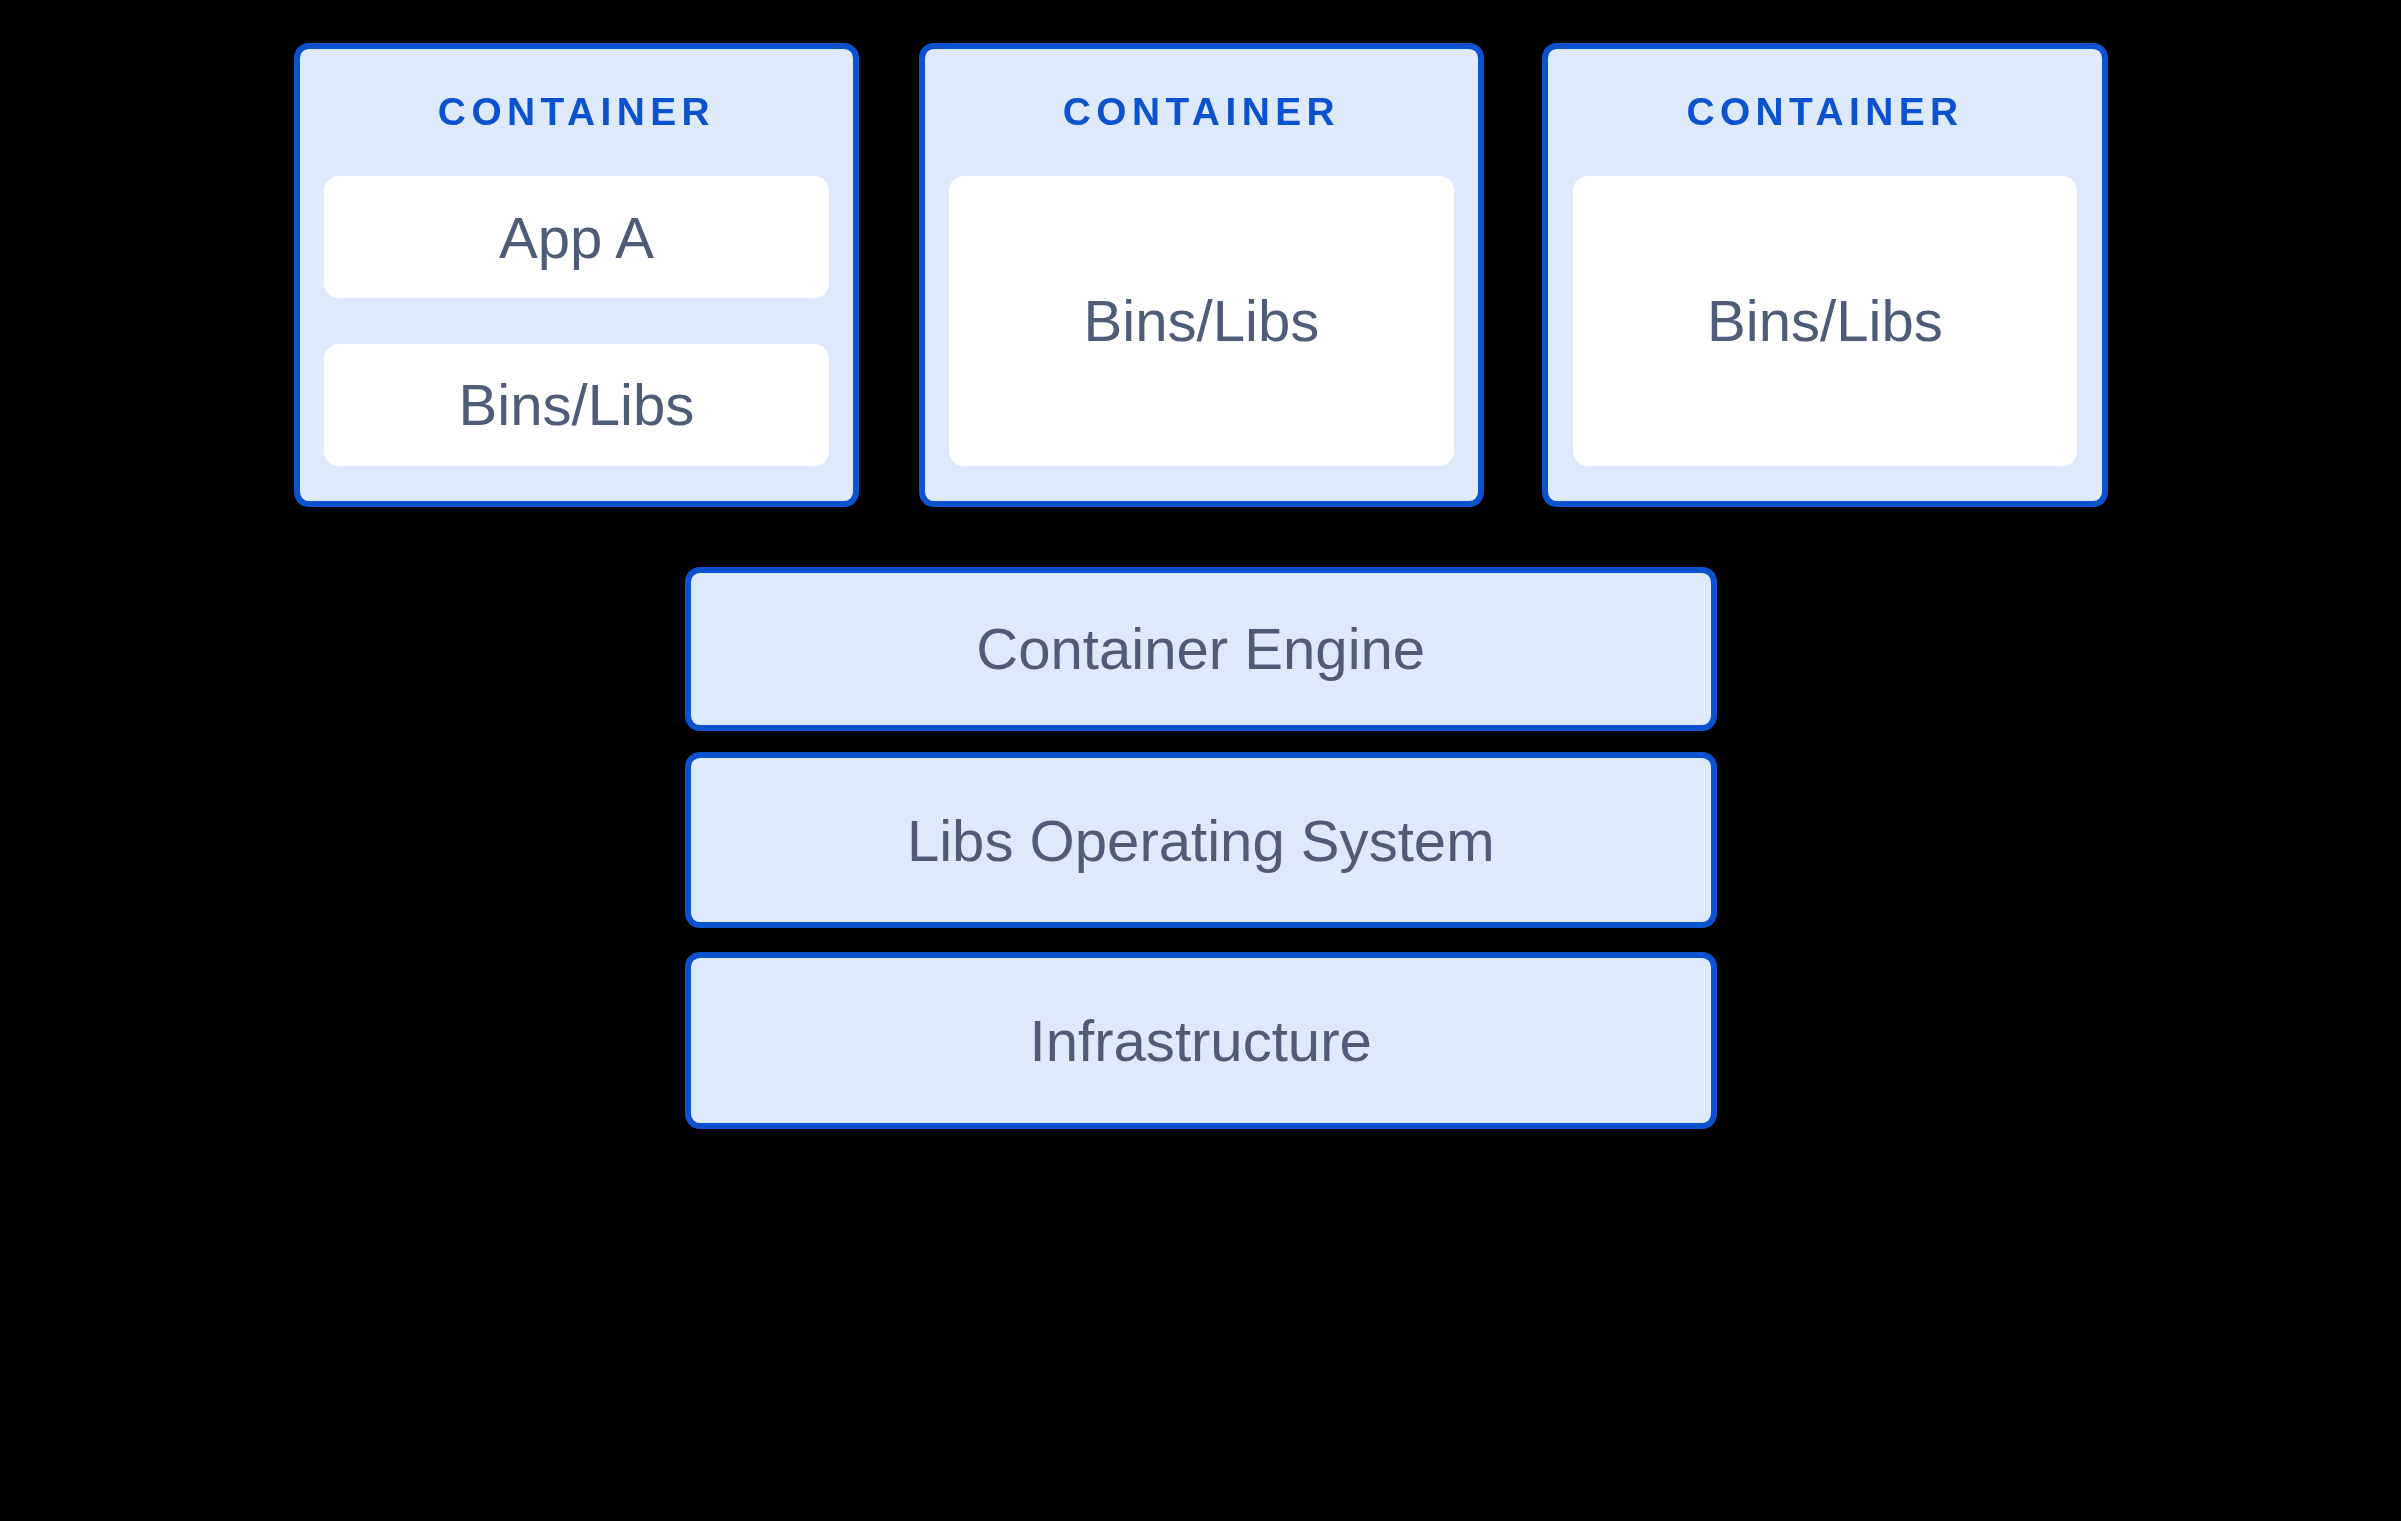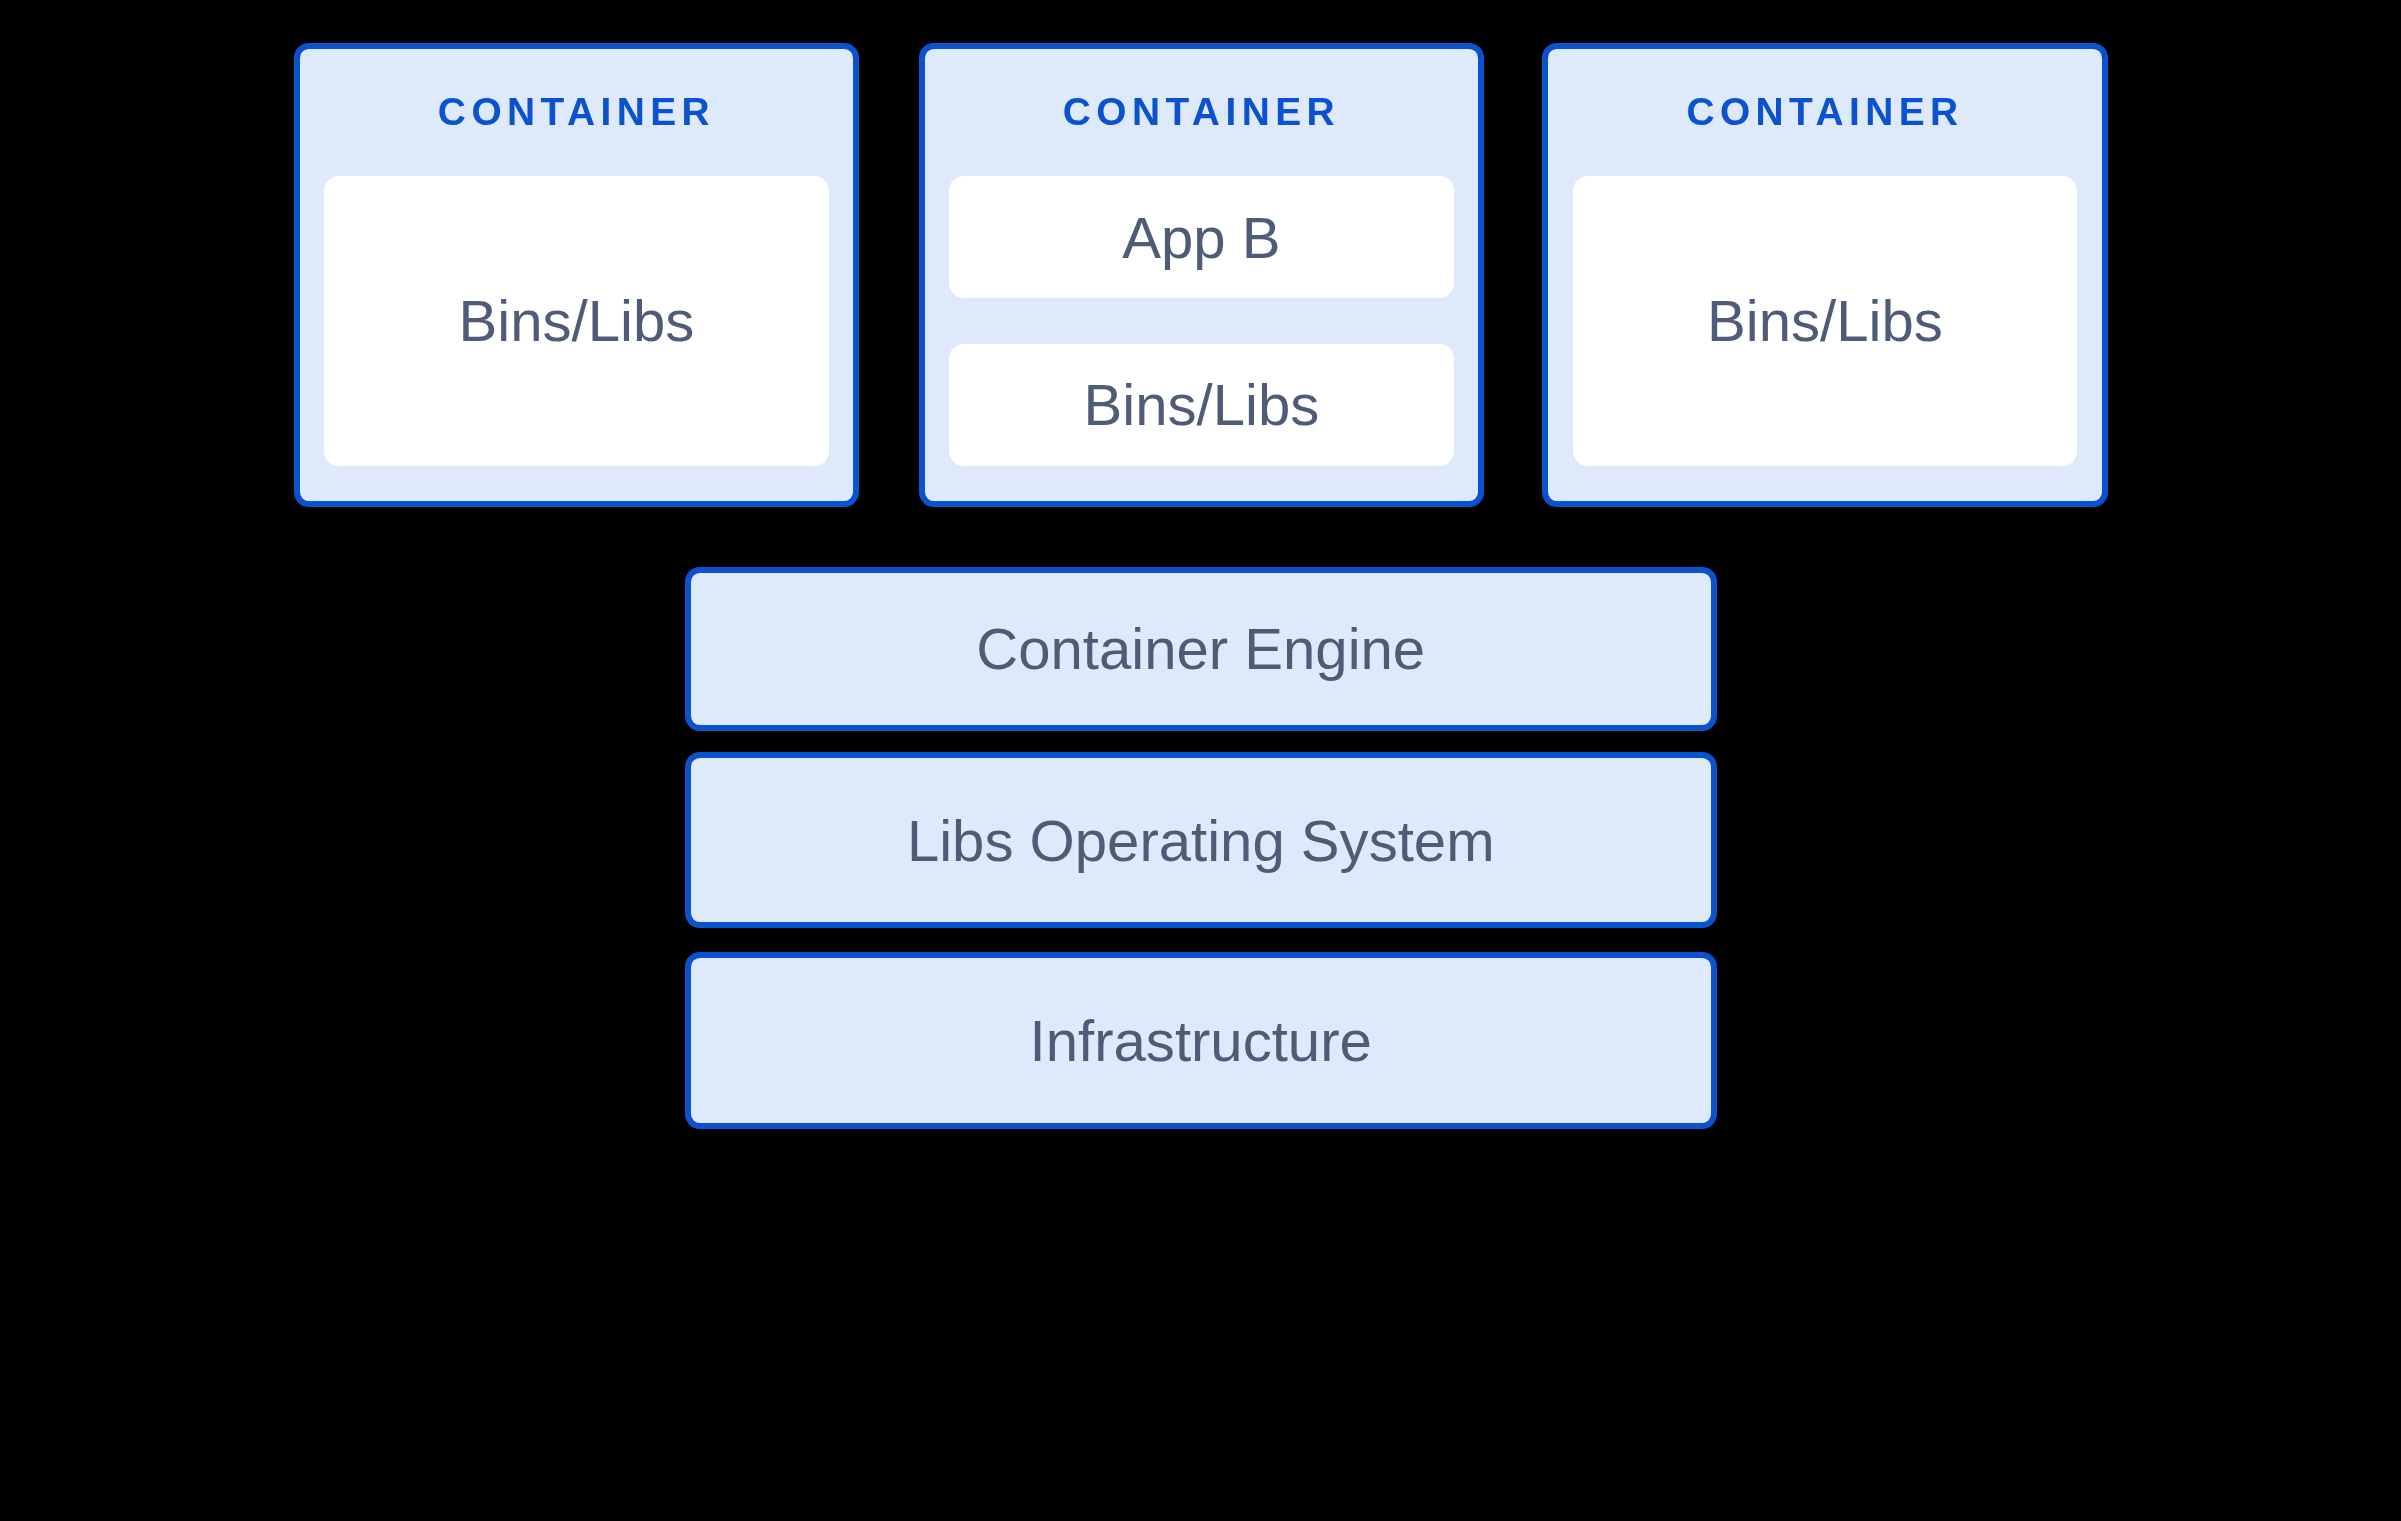--- a/index.html
+++ b/index.html
@@ -85,26 +85,26 @@
   .layer.l1 { top: 64.27%; height: 15.06%; }
   .layer.l2 { top: 81.41%; height: 15.06%; }
 </style>
 </head>
 <body>
 
 <div class="stage">
 
   <div class="container-card c1">
     <div class="container-title">CONTAINER</div>
+    <div class="inner-box">App A</div>
     <div class="inner-box">Bins/Libs</div>
   </div>
 
   <div class="container-card c2">
     <div class="container-title">CONTAINER</div>
-    <div class="inner-box">App B</div>
     <div class="inner-box">Bins/Libs</div>
   </div>
 
   <div class="container-card c3">
     <div class="container-title">CONTAINER</div>
     <div class="inner-box">Bins/Libs</div>
   </div>
 
   <div class="layer l0">Container Engine</div>
   <div class="layer l1">Libs Operating System</div>

